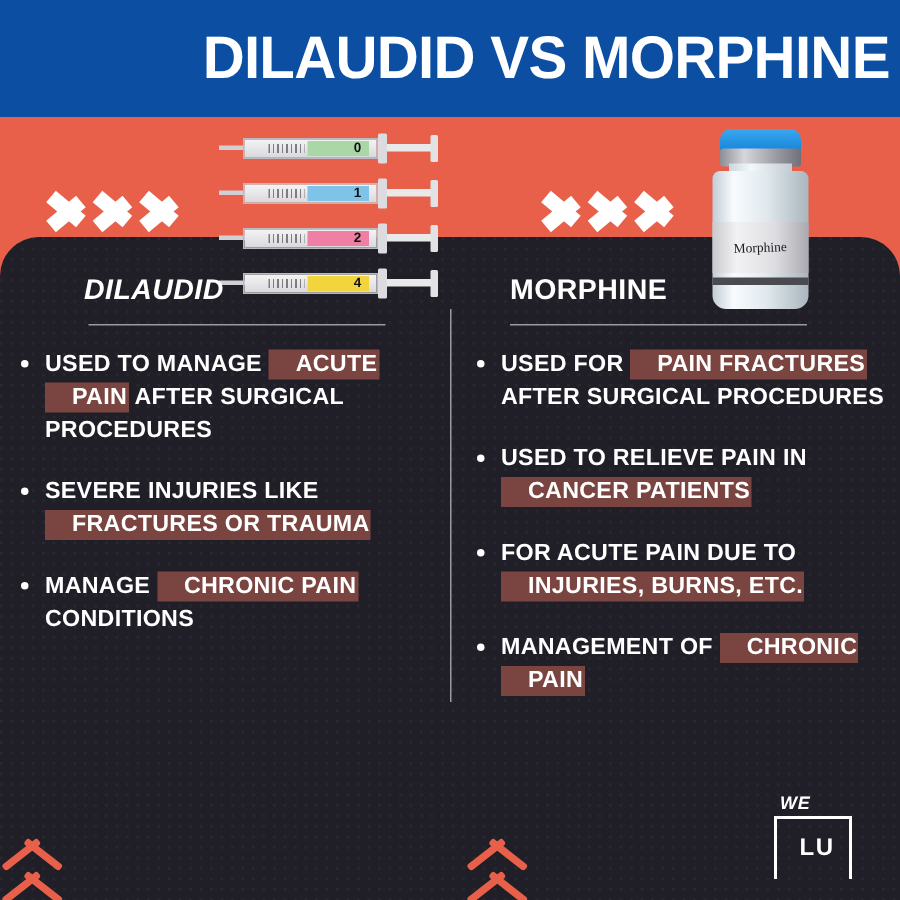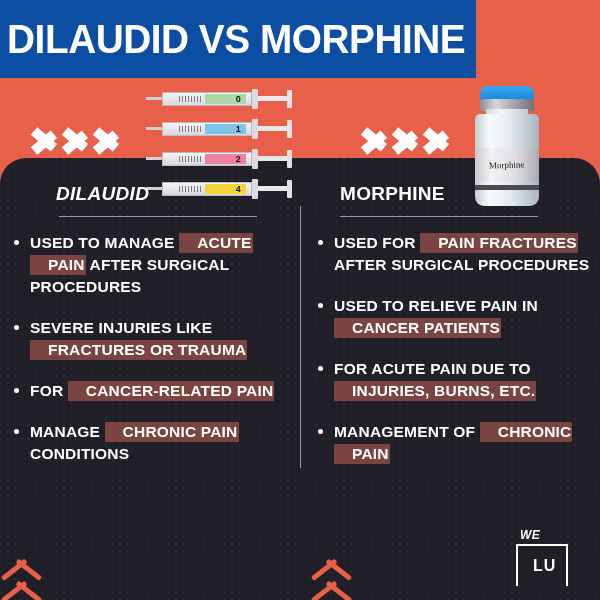--- a/index.html
+++ b/index.html
@@ -14,23 +14,23 @@
   #poster {
     position: relative;
     width: 600px; height: 600px;
     background: #e8604a;
     overflow: hidden;
   }
 
   
   #header {
     position: absolute; left: 0; top: 0;
-    width: 476px; height: 78px;
+    width: 600px; height: 78px;
     background: #0b4ea2;
-    display: flex; align-items: center; justify-content: flex-start;
+    display: flex; align-items: center; justify-content: flex-end;
   }
   #header-title {
     color: #ffffff;
     font-size: 40px;
     font-weight: 700;
     letter-spacing: -0.5px;
     line-height: 1;
     white-space: nowrap;
     font-stretch: condensed;
     transform: scaleX(0.97);
@@ -387,24 +387,20 @@
       <div class="bullet-row">
         <span class="dot"></span>
         <div class="bullet-text"><span>USED TO MANAGE </span><span class="hl">ACUTE PAIN</span><span> AFTER SURGICAL PROCEDURES</span></div>
       </div>
       <div class="bullet-row">
         <span class="dot"></span>
         <div class="bullet-text"><span>SEVERE INJURIES LIKE </span><span class="hl">FRACTURES OR TRAUMA</span></div>
       </div>
       <div class="bullet-row">
         <span class="dot"></span>
-        <div class="bullet-text"><span>FOR </span><span class="hl">CANCER-RELATED PAIN</span></div>
-      </div>
-      <div class="bullet-row">
-        <span class="dot"></span>
         <div class="bullet-text"><span>MANAGE </span><span class="hl">CHRONIC PAIN</span><span> CONDITIONS</span></div>
       </div>
     </div>
   <div class="col" id="col-right">
       <div class="bullet-row">
         <span class="dot"></span>
         <div class="bullet-text"><span>USED FOR </span><span class="hl">PAIN FRACTURES</span><span> AFTER SURGICAL PROCEDURES</span></div>
       </div>
       <div class="bullet-row">
         <span class="dot"></span>

